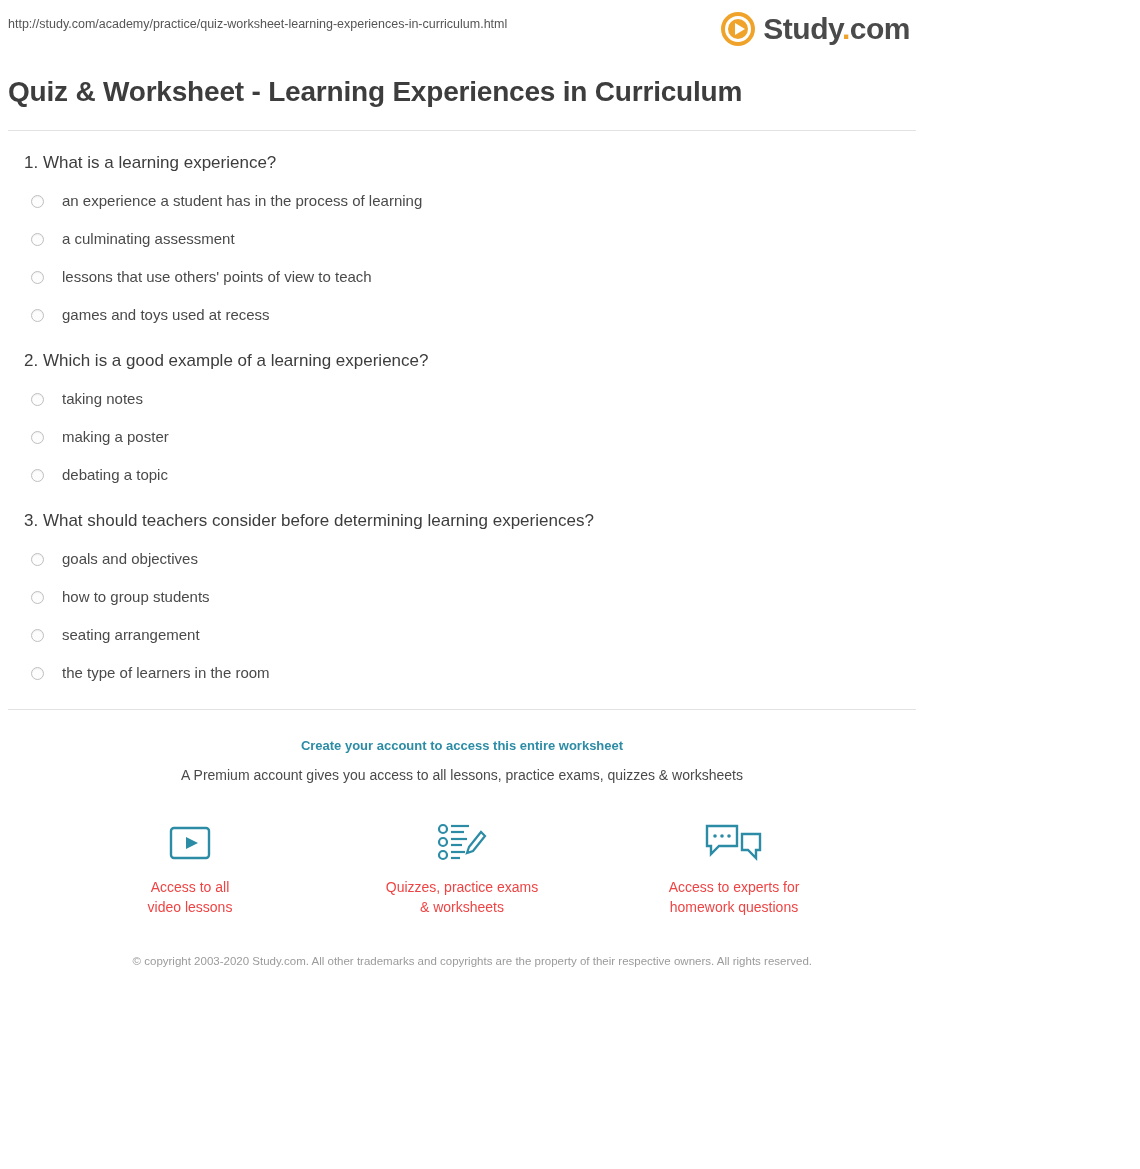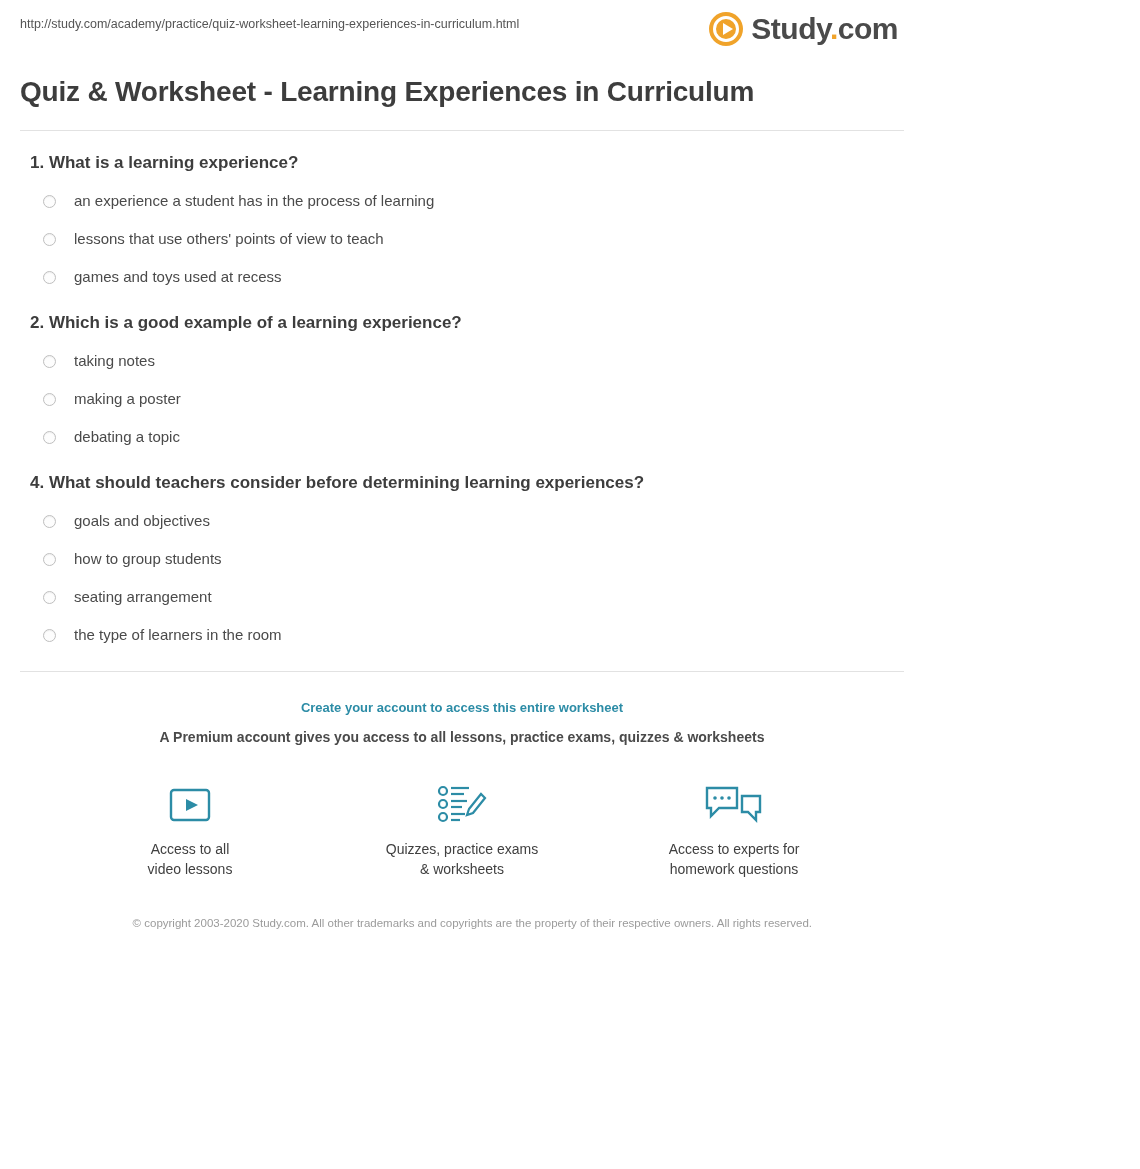--- a/index.html
+++ b/index.html
@@ -10,21 +10,21 @@
   body {
     width: 1140px;
     height: 1169px;
     font-family: "Liberation Sans", sans-serif;
     color: #333333;
     -webkit-font-smoothing: antialiased;
   }
   .page {
     width: 924px;
     box-sizing: border-box;
-    padding: 0 20px;
+    padding: 0 8px;
     position: relative;
   }
   
   .top-bar {
     display: flex;
     align-items: flex-start;
     justify-content: space-between;
     padding-top: 12px;
     min-height: 44px;
   }
@@ -88,23 +88,23 @@
     border-top: 1px solid #e2e2e2;
     height: 0;
     margin: 0;
   }
 
   
   .questions { padding-top: 22px; }
   .question-block { margin-bottom: 26px; }
   .q-text {
     font-size: 17px;
-    font-weight: bold;
+    font-weight: normal;
     color: #3d3d3d;
-    margin: 0 0 18px 10px;
+    margin: 0 0 18px 16px;
   }
   .answers { margin: 6px; padding: 0; list-style: none; }
   .answer {
     display: flex;
     align-items: center;
     margin-bottom: 18px;
   }
   .radio {
     width: 13px;
     height: 13px;
@@ -131,42 +131,41 @@
   .promo-title {
     font-size: 13px;
     color: #2c8ca6;
     margin: 0 0 8px 0;
     font-weight: bold;
   }
   .promo-sub {
     font-size: 14px;
     color: #4a4a4a;
     margin: 14px;
-    font-weight: bold;
   }
   .features {
     display: flex;
     justify-content: center;
     gap: 112px;
     margin-top: 34px;
   }
   .feature {
     width: 160px;
     text-align: center;
   }
   .feature-icon {
     height: 52px;
     display: flex;
     align-items: center;
     justify-content: center;
     margin-bottom: 8px;
   }
   .feature-label {
     font-size: 14px;
-    color: #404040;
+    color: #ef4444;
     line-height: 20px;
     white-space: pre-line;
   }
   .copyright {
     margin: 36px auto 0 auto;
     width: 700px;
     text-align: right;
     font-size: 11.5px;
     color: #9b9b9b;
     line-height: 17px;
@@ -195,20 +194,24 @@
 
     <div class="question-block">
       <p class="q-text">1. What is a learning experience?</p>
       <ul class="answers">
         <li class="answer">
           <span class="radio"></span>
           <span class="answer-label">an experience a student has in the process of learning</span>
         </li>
         <li class="answer">
           <span class="radio"></span>
+          <span class="answer-label">a culminating assessment</span>
+        </li>
+        <li class="answer">
+          <span class="radio"></span>
           <span class="answer-label">lessons that use others' points of view to teach</span>
         </li>
         <li class="answer">
           <span class="radio"></span>
           <span class="answer-label">games and toys used at recess</span>
         </li>
       </ul>
     </div>
 
     <div class="question-block">
@@ -223,21 +226,21 @@
           <span class="answer-label">making a poster</span>
         </li>
         <li class="answer">
           <span class="radio"></span>
           <span class="answer-label">debating a topic</span>
         </li>
       </ul>
     </div>
 
     <div class="question-block">
-      <p class="q-text">4. What should teachers consider before determining learning experiences?</p>
+      <p class="q-text">3. What should teachers consider before determining learning experiences?</p>
       <ul class="answers">
         <li class="answer">
           <span class="radio"></span>
           <span class="answer-label">goals and objectives</span>
         </li>
         <li class="answer">
           <span class="radio"></span>
           <span class="answer-label">how to group students</span>
         </li>
         <li class="answer">

